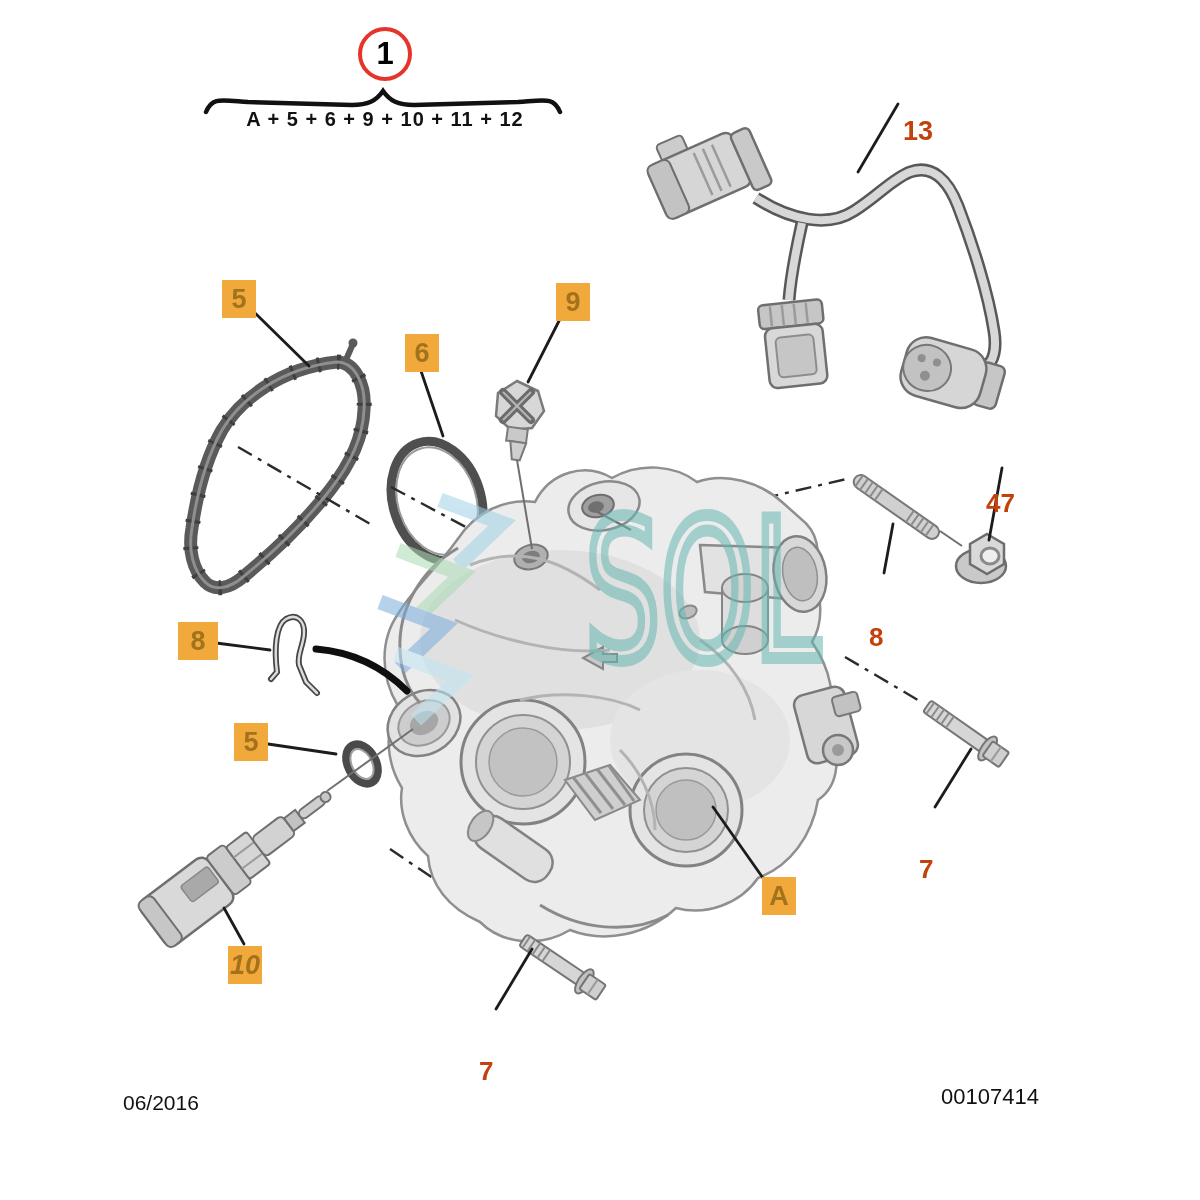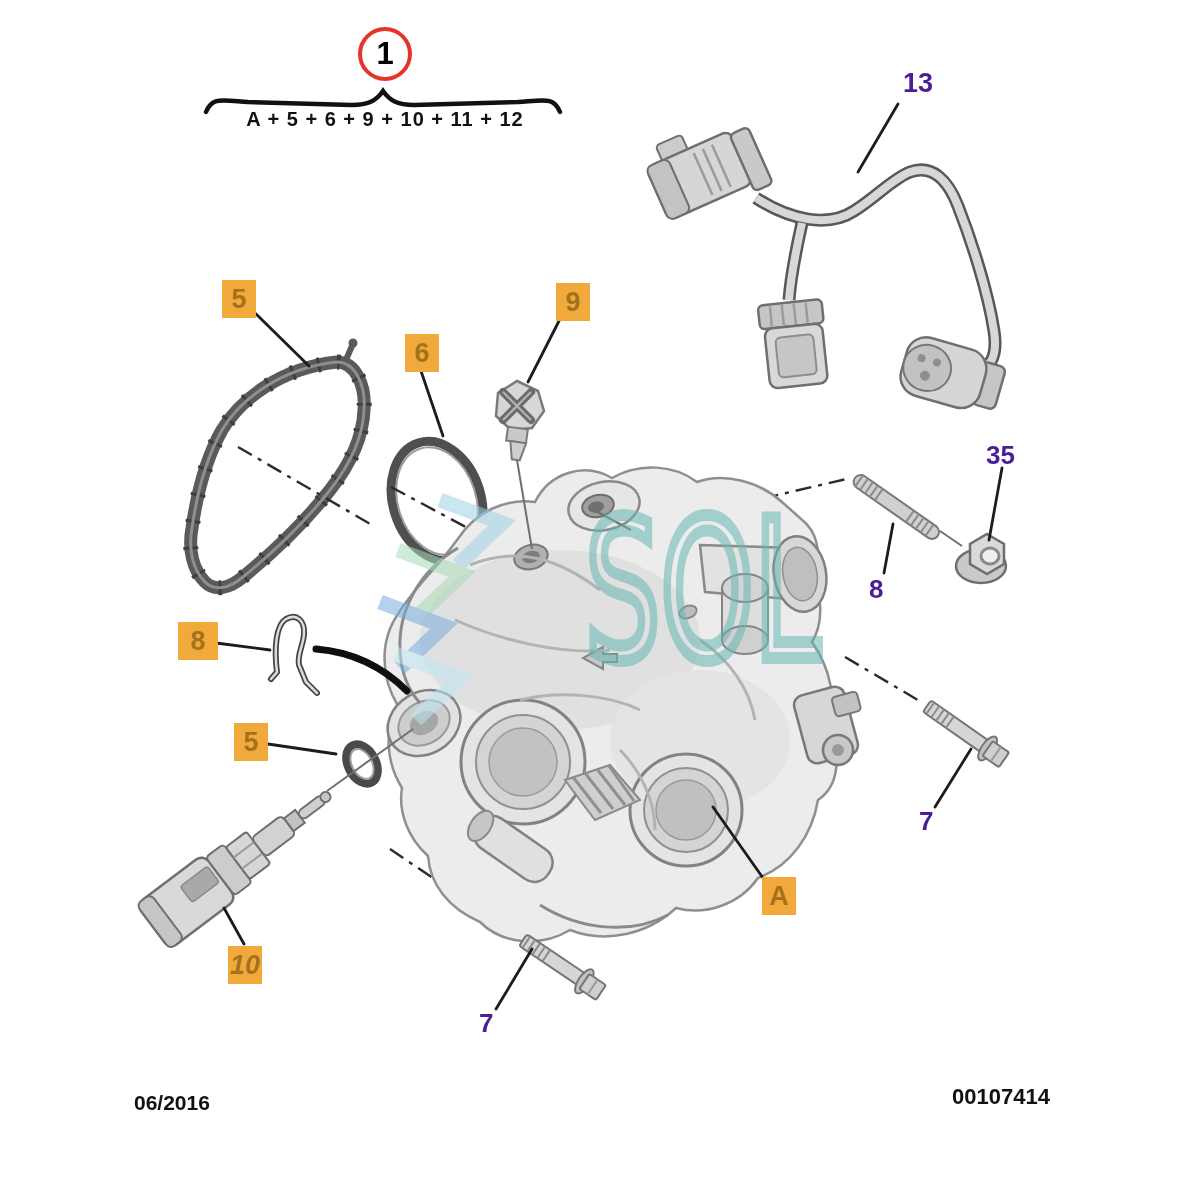--- a/index.html
+++ b/index.html
@@ -5,33 +5,33 @@
   html,body{margin:0;padding:0;background:#ffffff;}
   body{width:1200px;height:1200px;position:relative;font-family:"Liberation Sans",sans-serif;overflow:hidden;}
   #stage{position:absolute;left:0;top:0;width:1200px;height:1200px;}
   svg{position:absolute;left:0;top:0;}
   .hlabel{
     position:absolute;width:34px;height:38px;background:#F2A93B;
     color:#A3721C;font-weight:bold;font-size:27px;line-height:38px;
     text-align:center;z-index:5;
   }
   .plain{
-    position:absolute;color:#4c1d95;font-weight:bold;font-size:26px;z-index:5;
+    position:absolute;color:#c2410c;font-weight:bold;font-size:26px;z-index:5;margin-top:48px;
   }
   .callout-circle{
     position:absolute;left:358px;top:27px;width:46px;height:46px;border:4px solid #E5352B;
     border-radius:50%;background:#fff;color:#000;font-weight:bold;font-size:31px;
     line-height:46px;text-align:center;z-index:6;
   }
   .formula{
     position:absolute;left:190px;top:108px;width:390px;text-align:center;
     color:#111;font-weight:bold;font-size:20px;letter-spacing:1px;z-index:6;
   }
   .footer-text{
-    position:absolute;color:#111;font-weight:bold;z-index:5;margin-left:11px;
+    position:absolute;color:#111;font-weight:normal;z-index:5;
   }
 </style>
 </head>
 <body>
 
 <div id="stage">
 
 <svg width="1200" height="1200" viewBox="0 0 1200 1200">
 
   <path d="M206,112 C212,97 220,100 248,102 L352,105 C368,105 376,101 383,91
@@ -296,21 +296,21 @@
 
 <div class="hlabel" style="left:222px;top:280px;">5</div>
 <div class="hlabel" style="left:405px;top:334px;">6</div>
 <div class="hlabel" style="left:556px;top:283px;">9</div>
 <div class="hlabel" style="left:178px;top:622px;width:40px;">8</div>
 <div class="hlabel" style="left:234px;top:723px;">5</div>
 <div class="hlabel" style="left:228px;top:946px;font-style:italic;">10</div>
 <div class="hlabel" style="left:762px;top:877px;">A</div>
 
 <div class="plain" style="left:903px;top:68px;font-size:27px;">13</div>
-<div class="plain" style="left:986px;top:440px;">35</div>
+<div class="plain" style="left:986px;top:440px;">47</div>
 <div class="plain" style="left:869px;top:574px;">8</div>
 <div class="plain" style="left:919px;top:806px;">7</div>
 <div class="plain" style="left:479px;top:1008px;">7</div>
 
 <div class="footer-text" style="left:123px;top:1091px;font-size:21px;">06/2016</div>
 <div class="footer-text" style="left:941px;top:1084px;font-size:22px;text-align:center;">00107414</div>
 
 </div>
 
 </body></html>

